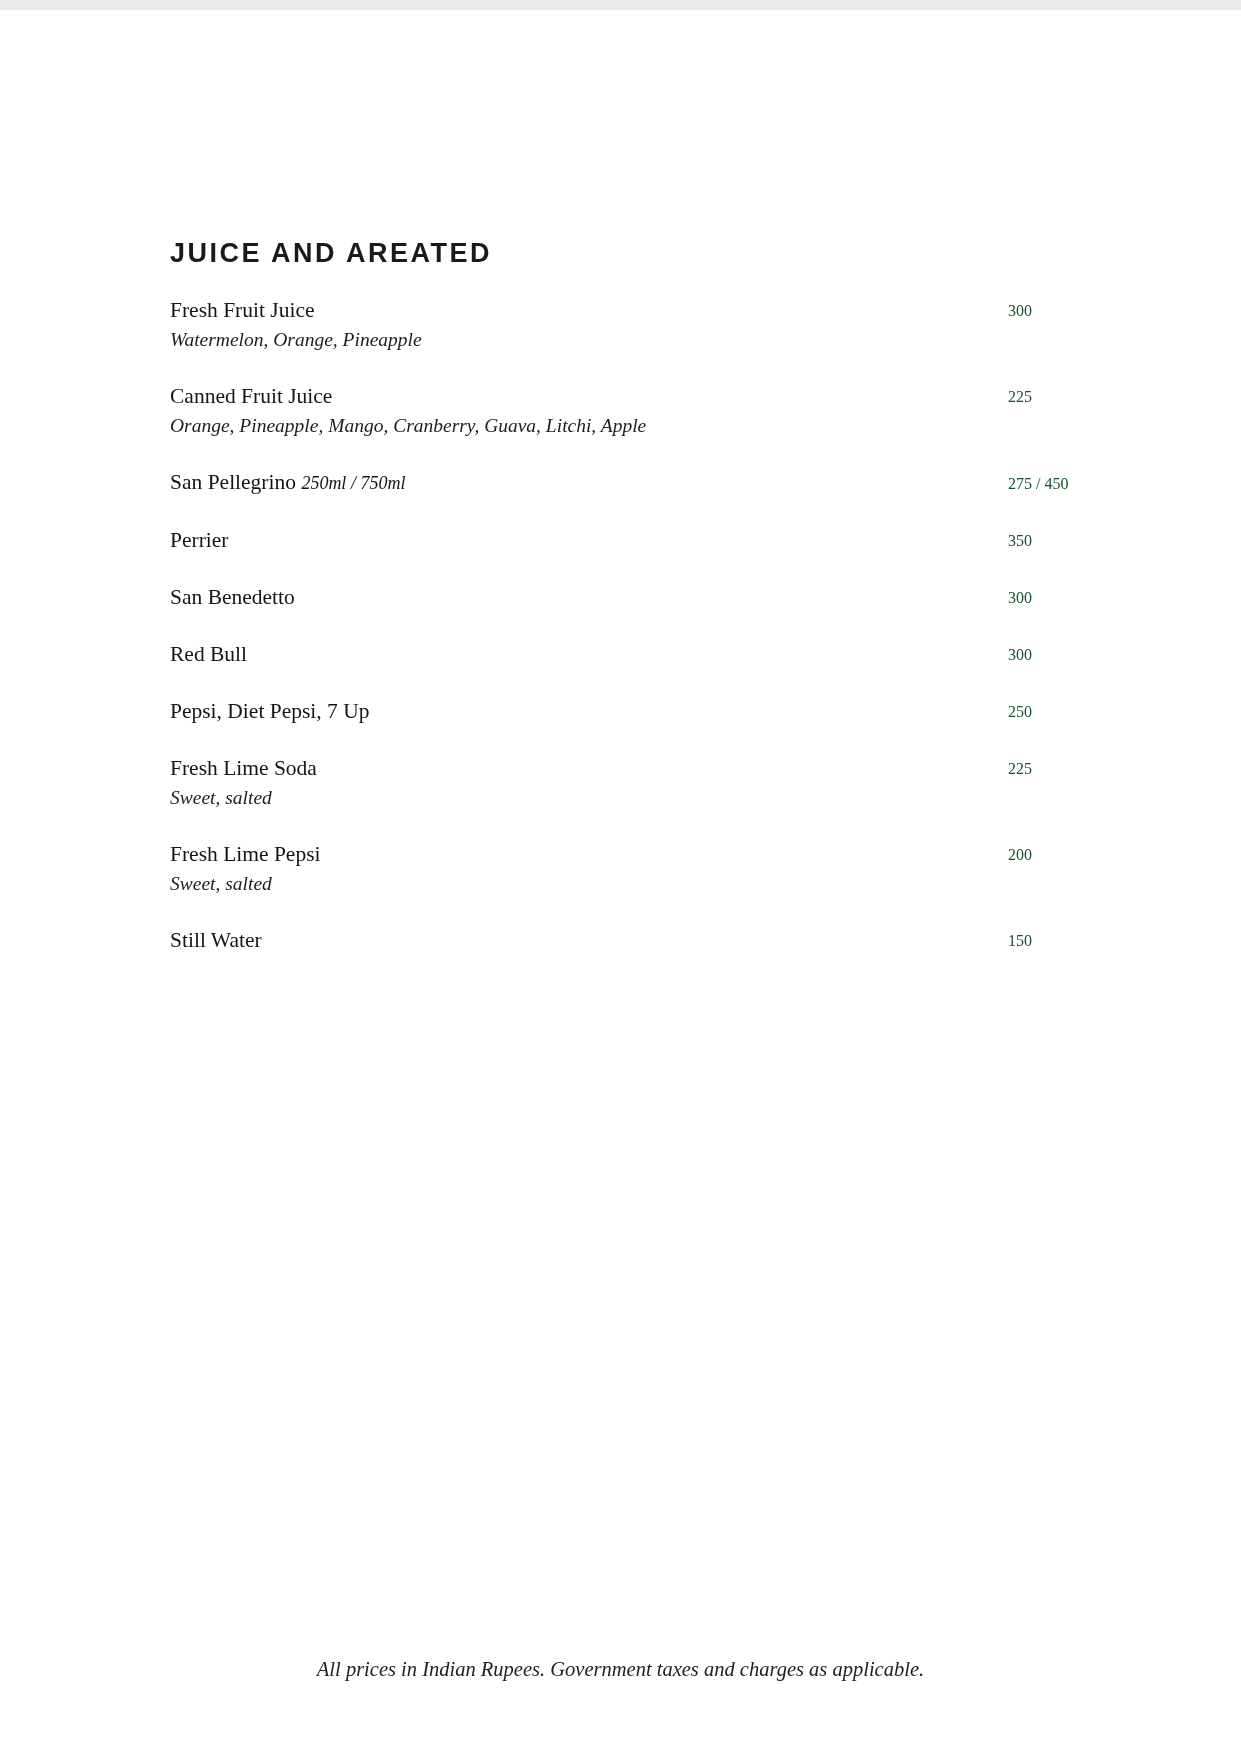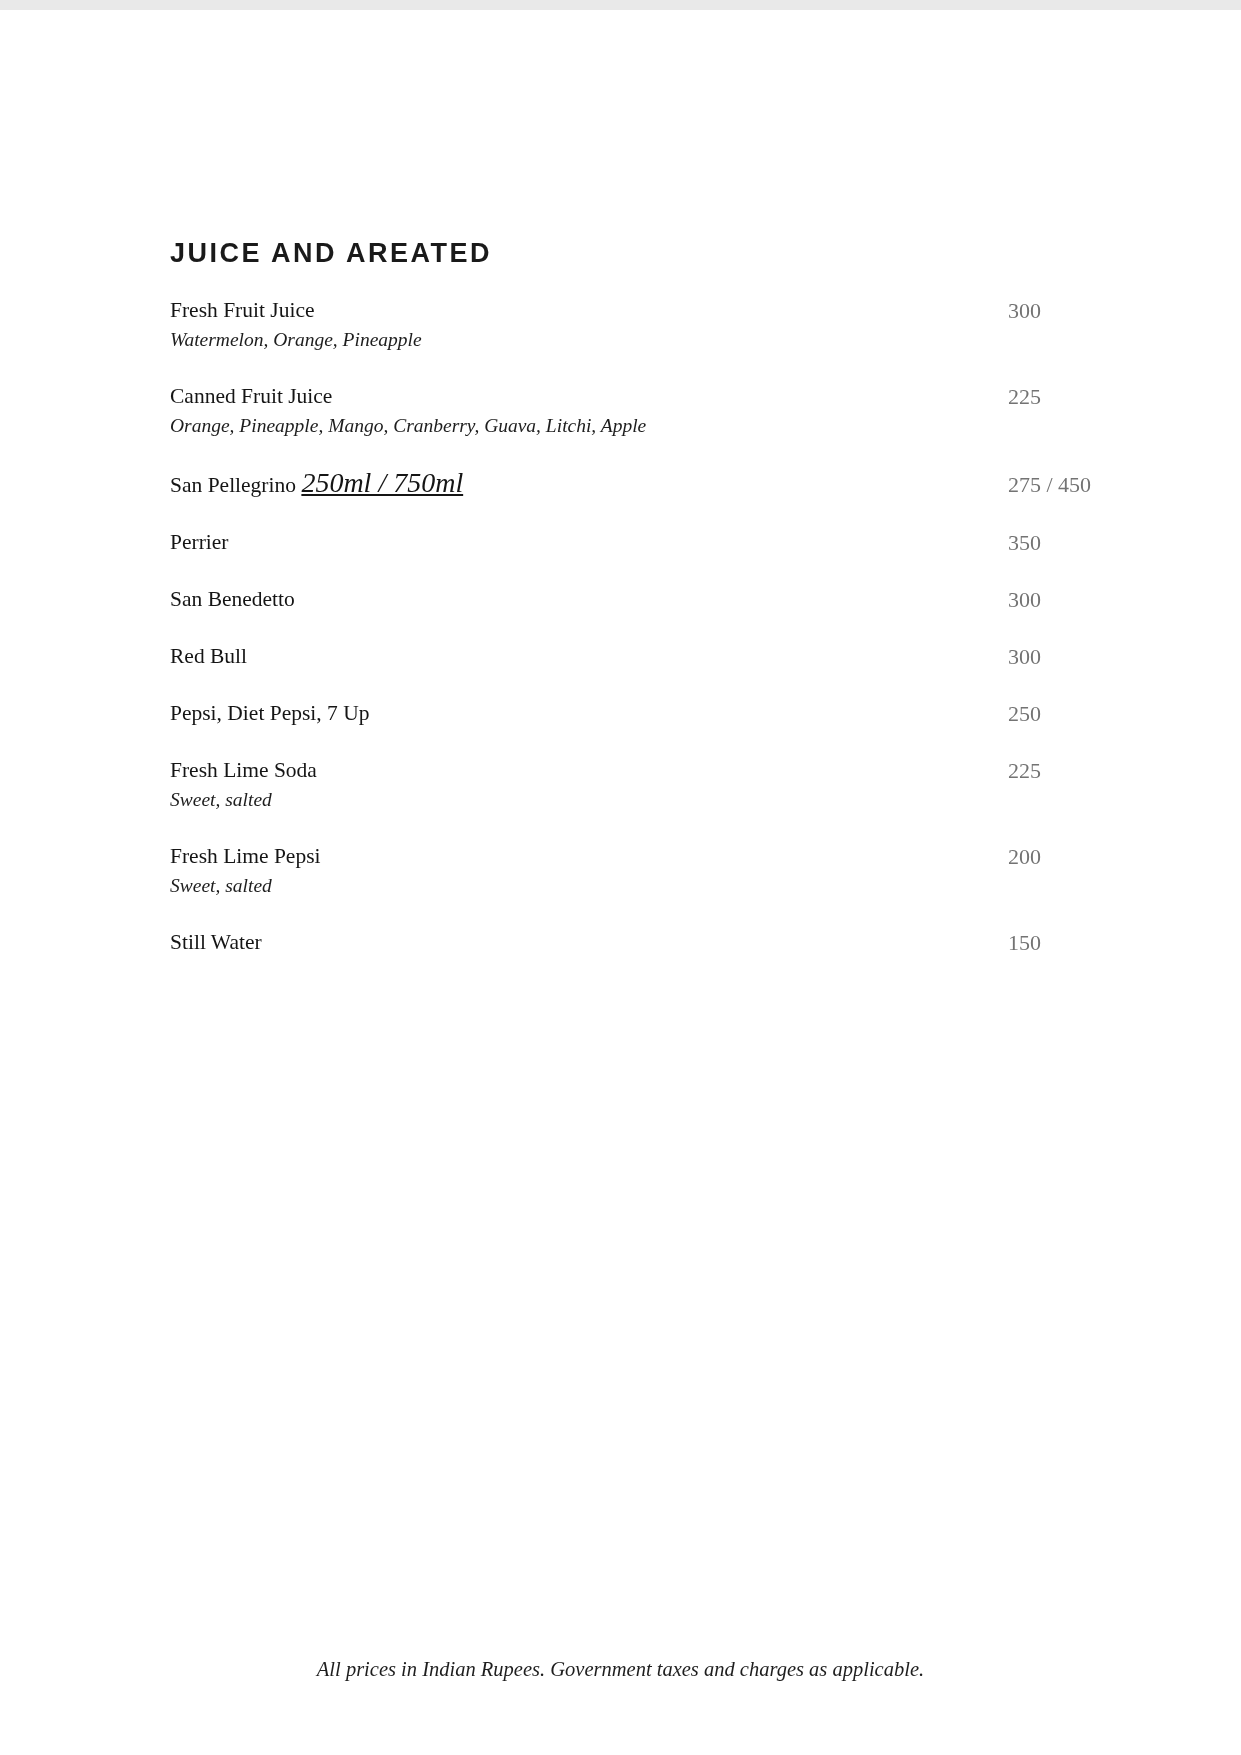--- a/index.html
+++ b/index.html
@@ -36,30 +36,29 @@
   }
   .item-name-wrap {
     width: 838px;       
     flex: 0 0 838px;
     font-size: 21.5px;
     line-height: 29px;
     color: #151515;
   }
   .item-size {
     font-style: italic;
-    font-size: 28px;
-    text-decoration: underline;
+    font-size: 18px;
   }
   .item-price {
     flex: 1;
-    font-size: 22px;
+    font-size: 16px;
     line-height: 29px;
     text-align: left;
     white-space: nowrap;
-    color: #737373;
+    color: #14532d;
   }
   .item-desc {
     font-style: italic;
     font-size: 19.5px;
     line-height: 29px;
     color: #1e1e1e;
   }
   .item-desc:empty { display: none; }
   .item-size:empty { display: none; }
   .footer {

